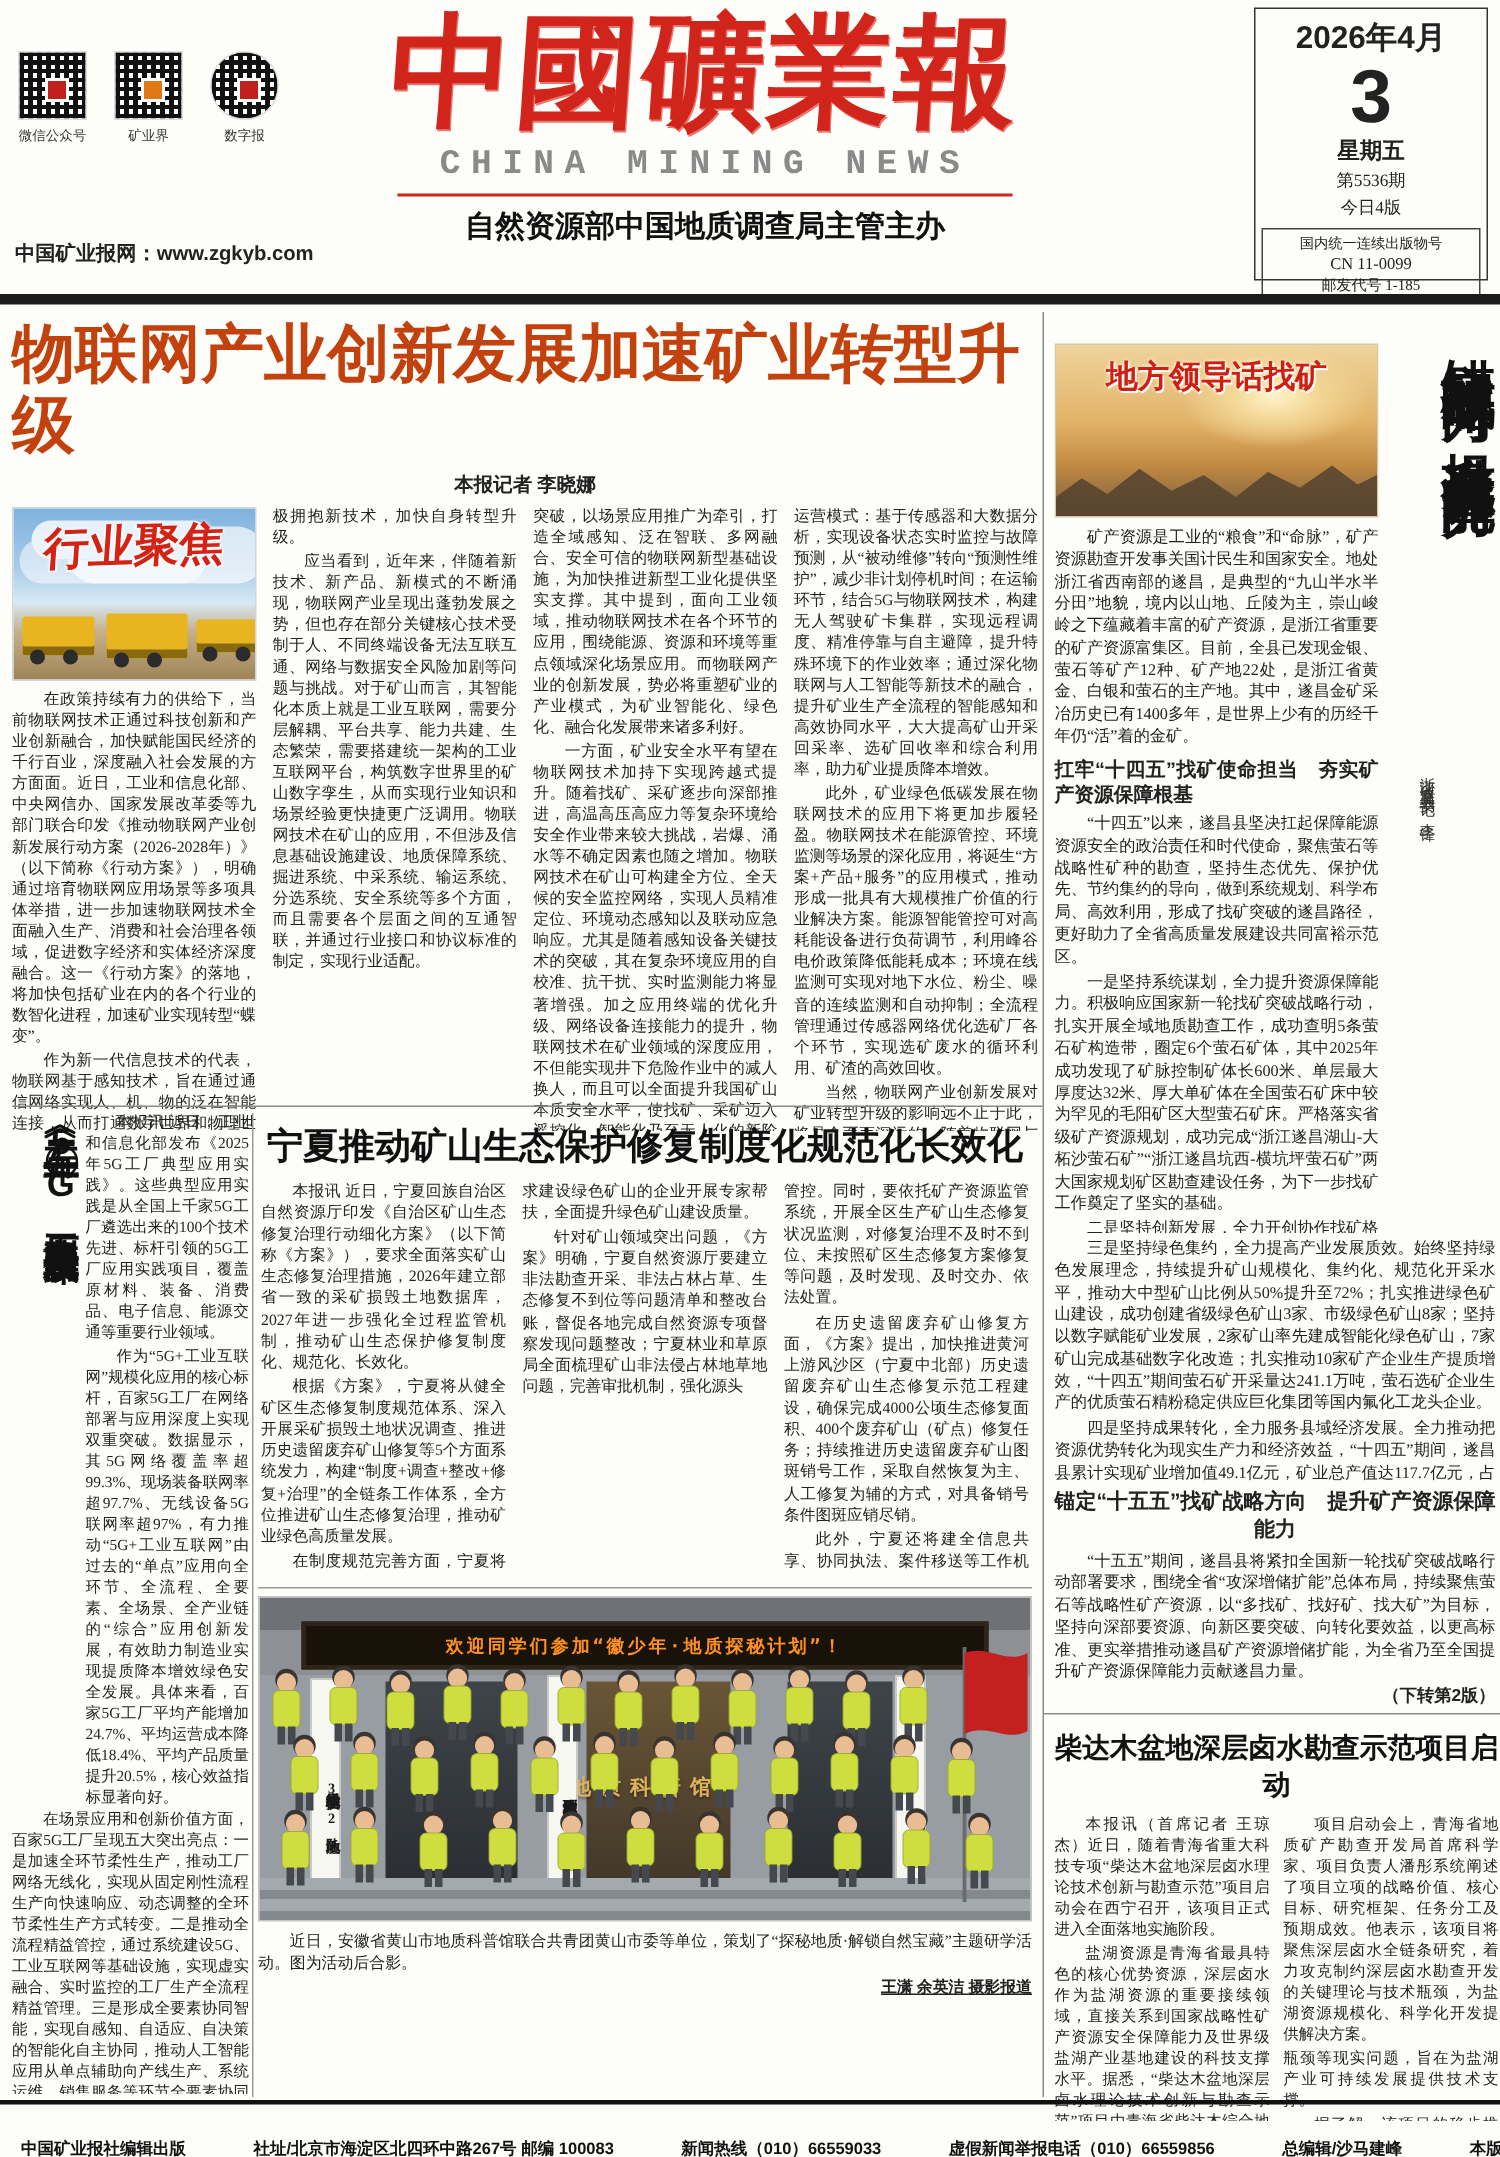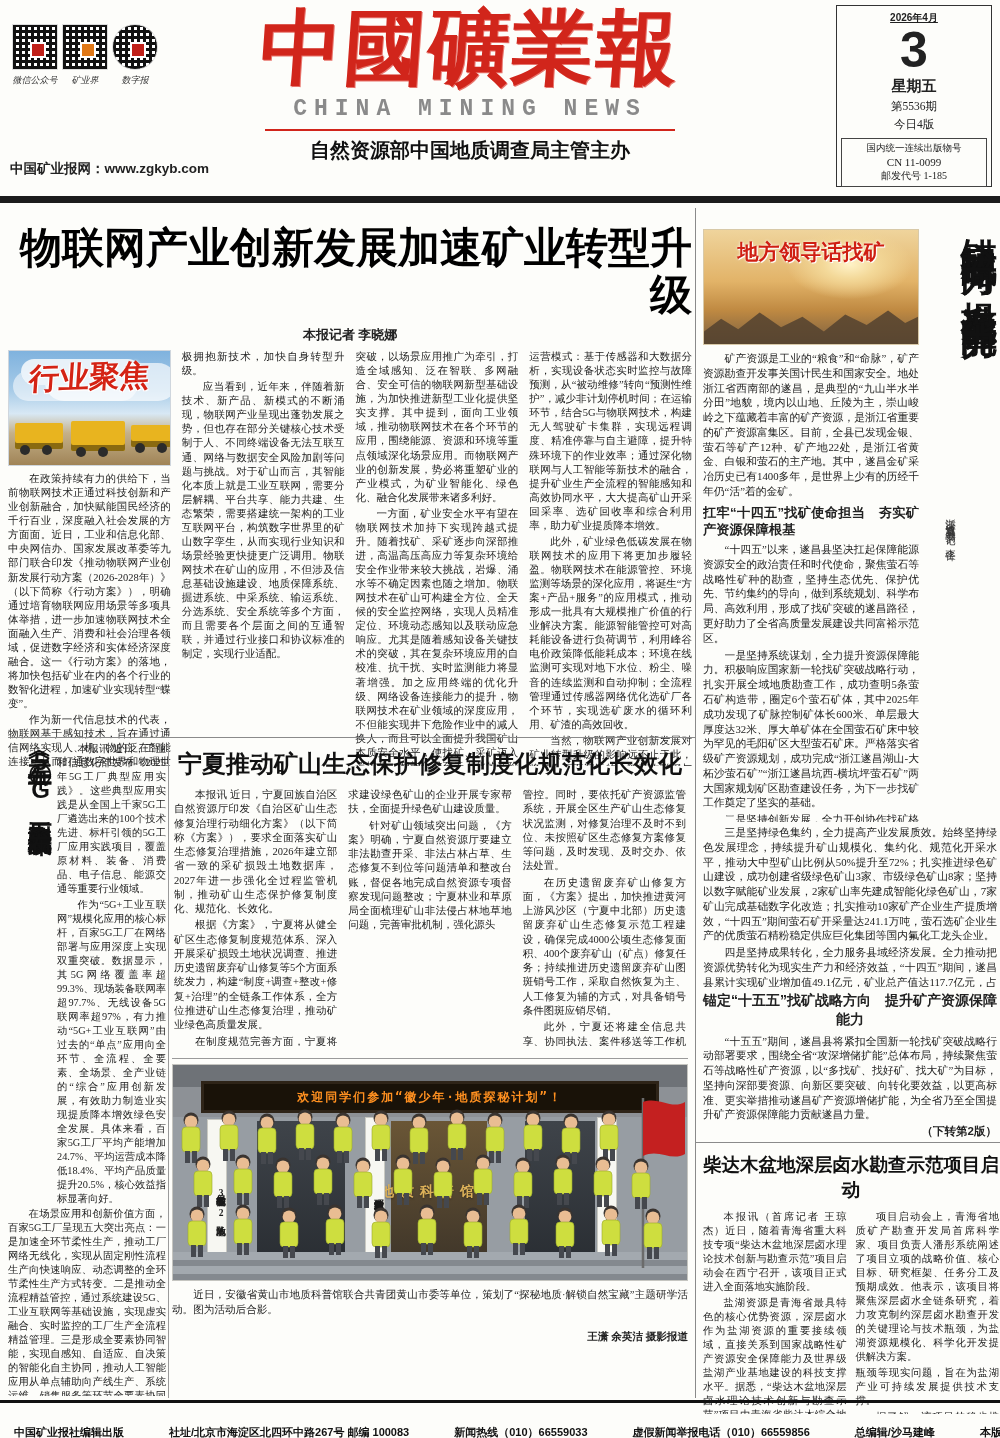--- a/index.html
+++ b/index.html
@@ -2,61 +2,61 @@
 <html><head>
 <meta charset="utf-8">
 <style>
   html,body{margin:0;padding:0;background:#e8e8e4;}
   .page{position:relative;width:1000px;height:1438px;margin:0 auto;background:#fdfdfa;
         font-family:"Liberation Serif",serif;color:#222;overflow:hidden;}
   [data-interactable]{box-sizing:border-box;}
 
   
   .masthead{position:absolute;top:0;left:0;right:0;height:194px;}
-  .qr-area{position:absolute;left:10px;top:24px;display:flex;font-style:italic;}
+  .qr-area{position:absolute;left:10px;top:34px;display:flex;gap:14px;}
   .qr-item{width:50px;text-align:center;}
   .qr-code{width:46px;height:46px;margin:0 auto;background:
      repeating-linear-gradient(0deg,#111 0 3px,transparent 3px 6px),
      repeating-linear-gradient(90deg,#111 0 3px,transparent 3px 6px),#fff;
      position:relative;border:1px solid #ddd;}
   .qr-code::after{content:"";position:absolute;left:17px;top:17px;width:12px;height:12px;background:#c0211a;border:2px solid #fff;}
   .qr-code.qr2::after{background:#e07818;}
   .qr-code.qr3{border-radius:50%;}
   .qr-label{font-size:9px;margin-top:4px;font-family:"Liberation Sans",sans-serif;color:#333;}
   .mast-website{position:absolute;left:10px;top:160px;font-size:13.5px;font-weight:bold;font-family:"Liberation Sans",sans-serif;}
   .mast-center{position:absolute;left:235px;width:470px;top:2px;text-align:center;}
   .title-cn{font-size:82px;line-height:1.15;font-weight:900;color:#d1251b;letter-spacing:2px;
             font-family:"Liberation Serif",serif;transform:skewX(-4deg);text-shadow:1px 1px 0 #e8766e;}
   .title-en{font-size:23px;letter-spacing:7px;color:#8a8a8a;font-weight:bold;margin-top:0px;font-family:Liberation Mono, monospace;}
   .red-rule{height:2px;background:#d1251b;margin:7px 30px 6px;}
   .organizer{font-size:20px;font-weight:bold;font-family:"Liberation Sans",sans-serif;color:#111;}
   .date-box{position:absolute;right:8px;top:5px;width:156px;height:182px;border:1px solid #333;
             text-align:center;padding:5px 4px;font-family:"Liberation Sans",sans-serif;}
-  .db-ym{font-size:10px;font-weight:bold;text-decoration:underline;}
+  .db-ym{font-size:21px;font-weight:bold;}
   .db-day{font-size:50px;font-weight:900;line-height:1.02;}
   .db-week{font-size:15px;font-weight:bold;margin-top:1px;}
   .db-issue,.db-pages{font-size:11.5px;font-family:"Liberation Serif",serif;margin-top:3px;}
   .db-pubbox{border:1px solid #444;margin-top:6px;padding:3px 2px;}
   .db-publabel{font-size:9.5px;}
   .db-cn{font-size:11px;font-family:"Liberation Serif",serif;margin-top:1px;}
   .db-postal{font-size:10px;font-family:"Liberation Serif",serif;margin-top:1px;}
 
   .top-rule{position:absolute;top:196px;left:0;right:0;height:7px;background:#1c1c1c;}
 
   
   .vr-main{position:absolute;left:695px;top:208px;width:1px;height:1190px;background:#8a8a8a;}
   .vr-left{position:absolute;left:168px;top:742px;width:1px;height:656px;background:#9a9a9a;}
   .hr-lead{position:absolute;left:8px;top:737px;width:687px;height:1px;background:#8a8a8a;}
   .hr-ningxia{position:absolute;left:172px;top:1058px;width:516px;height:1px;background:#9a9a9a;}
   .hr-qaidam{position:absolute;left:696px;top:1142px;width:304px;height:1px;background:#8a8a8a;}
 
   
   .lead{position:absolute;left:8px;top:208px;width:684px;height:528px;}
-  .lead h1{margin:16px 0 0;font-size:42px;line-height:1.12;text-align:right;letter-spacing:0px;
-           font-family:"Liberation Sans",sans-serif;font-weight:900;color:#000000;}
+  .lead h1{margin:4px 0 0;font-size:42px;line-height:1.12;text-align:left;letter-spacing:0px;
+           font-family:"Liberation Sans",sans-serif;font-weight:900;color:#c2410c;}
   .lead-byline{text-align:center;font-size:13px;margin:8px 0 6px;font-weight:bold;}
   .lead-cols{display:flex;gap:11px;height:416px;overflow:hidden;}
   .lead-col{flex:1;font-size:10.5px;line-height:1.34;text-align:justify;}
   .lead-col p,.body p{margin:0 0 2px;text-indent:2em;}
   .focus-img{position:relative;height:116px;margin-bottom:6px;overflow:hidden;border:1px solid #cfd6dd;
      background:linear-gradient(180deg,#7fb2de 0%,#a8cce8 35%,#d8e8f4 55%,#c4b089 72%,#a08457 100%);}
   .focus-cloud{position:absolute;top:8px;left:12px;width:120px;height:26px;border-radius:20px;background:#ffffffcc;box-shadow:30px 10px 0 6px #ffffffaa, -6px 14px 0 2px #ffffff88;}
   .truck{position:absolute;background:#e8b41f;border-radius:2px;box-shadow:inset 0 -6px 0 #8a6a10;}
   .truck::after{content:"";position:absolute;left:10%;bottom:-6px;width:10px;height:10px;border-radius:50%;background:#2b2b2b;box-shadow:22px 0 0 #2b2b2b;}
   .t1{left:6px;bottom:16px;width:48px;height:26px;}
@@ -120,21 +120,21 @@
      text-orientation:upright;font-size:9.5px;font-weight:bold;color:#1a1a1a;text-align:center;
      padding:5px 1px;font-family:"Liberation Serif",serif;line-height:1;}
   .pb-left{left:34px;top:54px;height:168px;}
   .pb-mid{left:192px;top:52px;height:150px;}
   .pb-right{left:424px;top:52px;height:170px;}
   .steps{position:absolute;bottom:0;left:0;right:0;height:28px;
      background:repeating-linear-gradient(180deg,#a3a9af 0 8px,#84898f 8px 14px);}
   .kids{position:absolute;bottom:0;left:0;width:516px;height:182px;}
   .caption{margin-top:6px;font-size:10.6px;line-height:1.45;text-align:justify;}
   .caption p{margin:0;text-indent:2em;}
-  .credit{text-align:right;font-weight:bold;font-size:10.6px;margin-top:11px;}
+  .credit{text-align:right;font-weight:bold;font-size:10.6px;margin-top:0;text-decoration:underline;}
 
   
   .qaidam{position:absolute;left:703px;top:1148px;width:296px;height:248px;}
   .qaidam h2{margin:4px 0 8px;text-align:center;font-size:18.5px;font-weight:900;font-family:"Liberation Sans",sans-serif;color:#111;}
   .qd-cols{display:flex;gap:9px;height:204px;overflow:hidden;}
   .qd-col{flex:1;font-size:10.3px;line-height:1.36;text-align:justify;}
 
   
   .footer{position:absolute;left:0;right:0;top:1400px;bottom:0;border-top:3px solid #111;
      display:flex;justify-content:space-between;align-items:center;padding:24px 14px 0;

